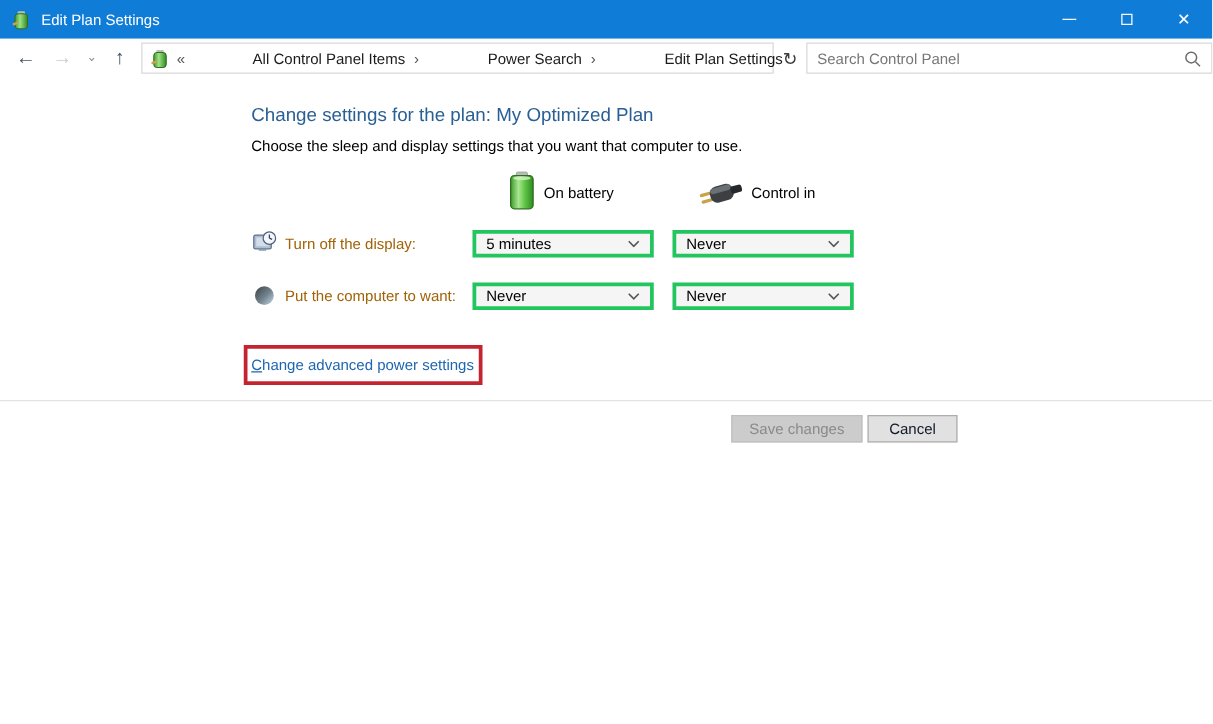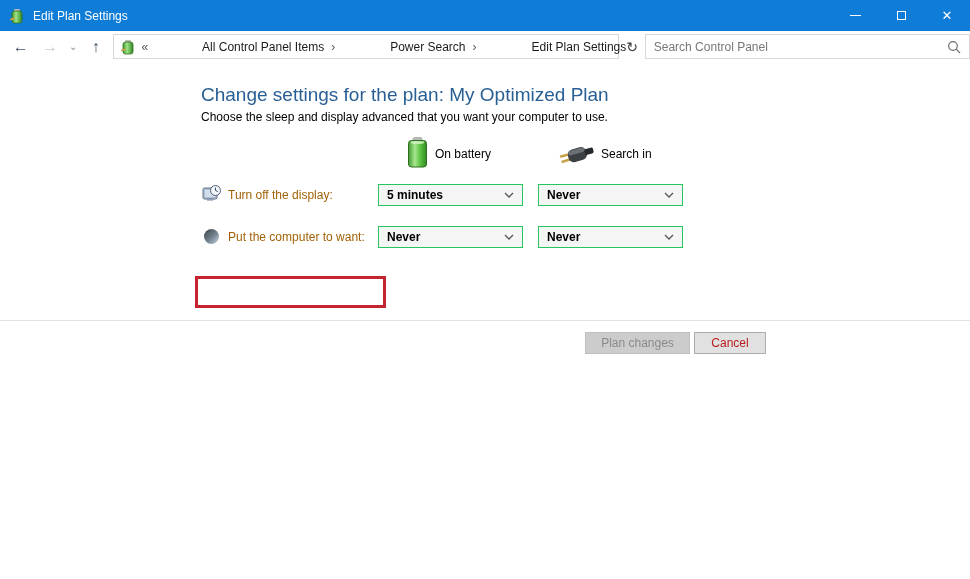--- a/index.html
+++ b/index.html
@@ -45,54 +45,53 @@
     width:333px; height:25px; border:1px solid #d9d9d9; display:flex;
     align-items:center; background:#fff; padding:0 8px;
   }
   .searchbox input {
     border:none; outline:none; flex:1; font-family:"Liberation Sans",sans-serif;
     font-size:12px; color:#1b1b1b; background:transparent;
   }
   .searchbox input::placeholder { color:#777; opacity:1; }
   
   .heading {
-    position:absolute; left:201px; top:84px; font-size:19px;
+    position:absolute; left:201px; top:84px; font-size:15px;
     color:var(--heading,#295f94);
   }
   .subheading { position:absolute; left:201px; top:110px; color:#000; }
   .col-head { position:absolute; top:147px; color:#000; }
   .battery-icon { position:absolute; left:407px; top:137px; }
   .colhead-onbattery { left:435px; }
   .plug-icon { position:absolute; left:556px; top:143px; }
   .colhead-pluggedin { left:601px; }
   .row-icon { position:absolute; left:202px; }
   .row-label { position:absolute; left:228px; color:#a16207; }
   .select {
-    position:absolute; width:145px; height:22px; border:1px solid #22c55e;
+    position:absolute; width:145px; height:22px; border:3px solid #22c55e;
     background:#f5f5f5; display:flex; align-items:center; padding:0 8px;
     color:#000;
-    font-weight:bold;
   }
   .select .chev { margin-left:auto; }
   .annotation-box {
     position:absolute; left:195px; top:276px; width:191px; height:32px;
     border:3px solid var(--annotation,#c32430);
   }
   .adv-link {
     position:absolute; left:201px; top:285px; color:var(--link,#1e66b0);
     text-decoration:none; cursor:pointer;
   }
   .adv-link::first-letter { text-decoration:underline; }
   .divider { position:absolute; left:0; top:320px; width:970px; height:1px; background:#e3e3e3; }
   .btn {
     position:absolute; top:332px; height:22px; display:flex; align-items:center;
     justify-content:center; font-size:12px;
   }
   .btn-save { left:585px; width:105px; background:#cccccc; border:1px solid #bfbfbf; color:#8a8a8a; }
-  .btn-cancel { left:694px; width:72px; background:#e1e1e1; border:1px solid #adadad; color:#b91c1c; }
+  .btn-cancel { left:694px; width:72px; background:#e1e1e1; border:1px solid #adadad; color:#0f172a; }
 </style>
 </head>
 <body>
 
 <div class="window">
 
   <div class="titlebar">
     <svg class="app-icon" viewBox="0 0 16 16">
       <defs>
           <linearGradient id="tg" x1="0" y1="0" x2="1" y2="0">
@@ -154,21 +153,21 @@
     <div class="searchbox">
       <input type="text" placeholder="Search Control Panel" style="">
       <svg width="14" height="14" viewBox="0 0 14 14">
         <circle cx="6" cy="6" r="4.3" stroke="#6d6d6d" stroke-width="1.2" fill="none"></circle>
         <line x1="9.4" y1="9.4" x2="13" y2="13" stroke="#6d6d6d" stroke-width="1.2"></line>
       </svg>
     </div>
   </div>
 
   <div class="heading">Change settings for the plan: My Optimized Plan</div>
-  <div class="subheading">Choose the sleep and display advanced that you want your computer to use.</div>
+  <div class="subheading">Choose the sleep and display settings that you want that computer to use.</div>
 
   <svg class="battery-icon" width="21" height="31" viewBox="0 0 21 31">
     <defs>
         <linearGradient id="bg1" x1="0" y1="0" x2="1" y2="0">
       <stop offset="0" stop-color="#3f9a2e"></stop>
           <stop offset="0.35" stop-color="#a8e78f"></stop>
       <stop offset="0.65" stop-color="#5cc344"></stop>
           <stop offset="1" stop-color="#2f8a22"></stop>
     </linearGradient>
       </defs>
@@ -180,21 +179,21 @@
 
   <svg class="plug-icon" width="40" height="24" viewBox="0 0 40 24">
     <g transform="rotate(-16 20 12)">
       <rect x="4" y="8" width="10" height="2.6" rx="1.2" fill="#c9a24a"></rect>
       <rect x="4" y="13.4" width="10" height="2.6" rx="1.2" fill="#c9a24a"></rect>
       <rect x="12" y="5.5" width="19" height="13" rx="5.5" fill="#3c4043"></rect>
       <rect x="12.8" y="6.4" width="17" height="4.5" rx="2.5" fill="#6b7075"></rect>
       <rect x="29" y="9" width="9" height="6" rx="2" fill="#26292c"></rect>
     </g>
   </svg>
-  <div class="col-head colhead-pluggedin">Search in</div>
+  <div class="col-head colhead-pluggedin">Control in</div>
 
   <svg class="row-icon" style="top:184px" width="20" height="20" viewBox="0 0 20 20">
     <rect x="1" y="4" width="14" height="11" rx="1.5" fill="#aebfd4" stroke="#5f7288" stroke-width="1"></rect>
     <rect x="3" y="6" width="10" height="7" fill="#d3deec"></rect>
     <rect x="5" y="15" width="6" height="1.6" fill="#8b9cb1"></rect>
     <circle cx="13.5" cy="6.5" r="5" fill="#f3f6fa" stroke="#51617a" stroke-width="1"></circle>
     <line x1="13.5" y1="6.5" x2="13.5" y2="3.6" stroke="#33465e" stroke-width="1"></line>
     <line x1="13.5" y1="6.5" x2="15.7" y2="7.5" stroke="#33465e" stroke-width="1"></line>
   </svg>
   <div class="row-label" style="top:188px">Turn off the display:</div>
@@ -229,18 +228,19 @@
       </svg>
   </div>
   <div class="select" style="left:538px; top:226px">
     <span>Never</span>
     <svg class="chev" width="10" height="6" viewBox="0 0 10 6">
         <path d="M1 1 L5 5 L9 1" stroke="#555" fill="none" stroke-width="1.3"></path>
       </svg>
   </div>
 
   <div class="annotation-box"></div>
+  <a class="adv-link">Change advanced power settings</a>
 
   <div class="divider"></div>
-  <button class="btn btn-save" disabled="">Plan changes</button>
+  <button class="btn btn-save" disabled="">Save changes</button>
   <button class="btn btn-cancel">Cancel</button>
 
 </div>
 
 </body></html>

